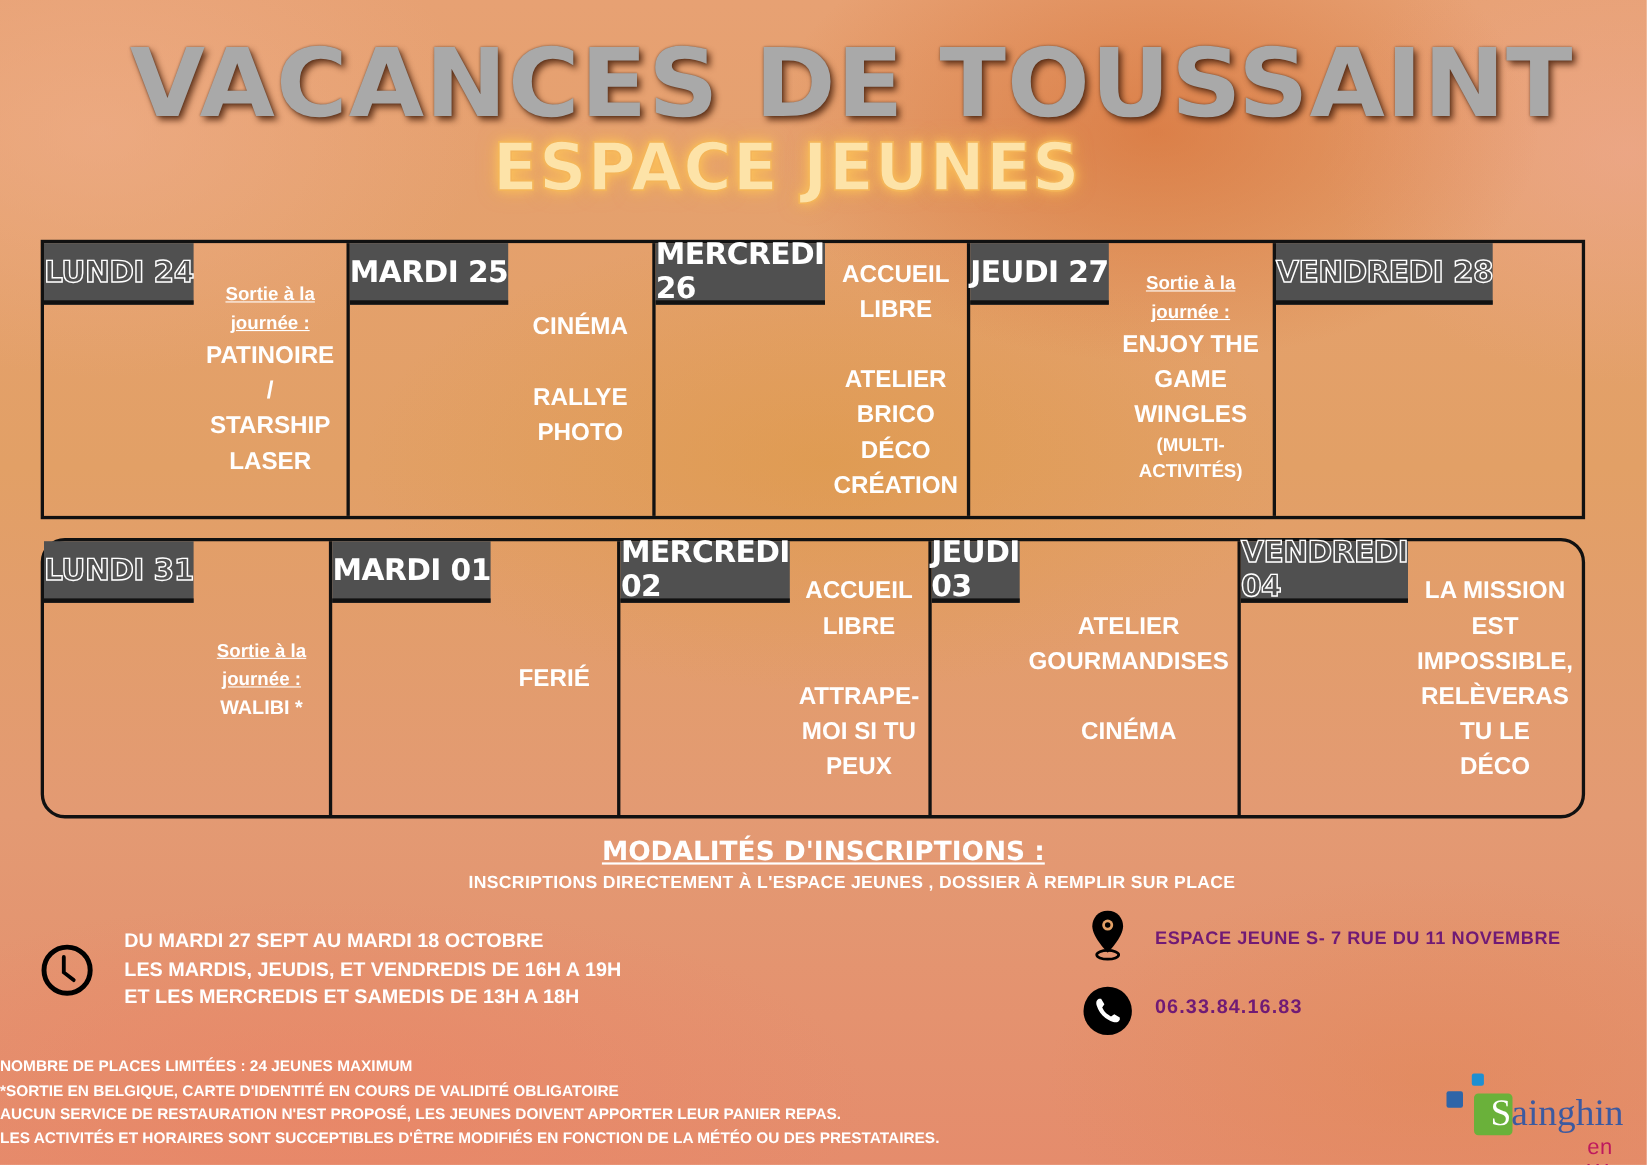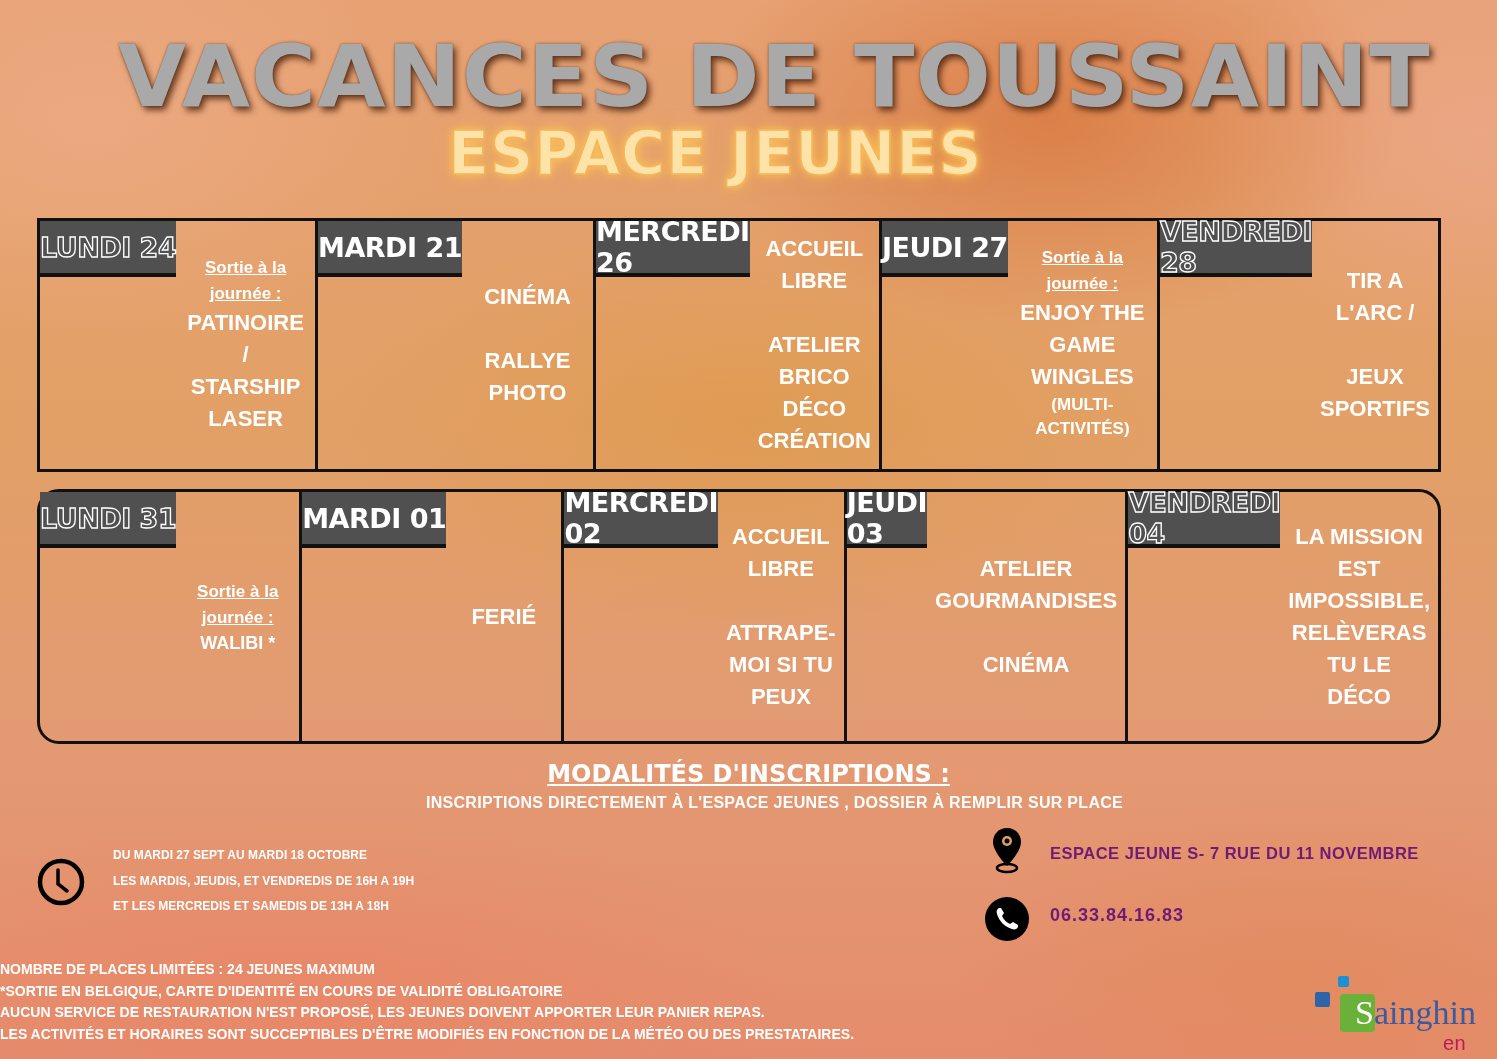--- a/index.html
+++ b/index.html
@@ -50,21 +50,21 @@
   .day-body .small { font-size:17px; line-height:24px; }
   .day-body .gap { height:32px; }
   .modal-title {
     position:absolute; left:0; width:1497px; top:760px; text-align:center;
     font-family:"DejaVu Sans", sans-serif; font-weight:bold; font-size:24px; color:#fff; text-decoration:underline;
   }
   .modal-sub {
     position:absolute; left:0; width:1497px; top:794px; text-align:center;
     font-weight:bold; font-size:16px; color:#fff; letter-spacing:0.3px;padding-left:26px;
   }
-  .hours { position:absolute; left:113px; top:843px; color:#fff; font-weight:bold; font-size:12px; line-height:25.5px; }
+  .hours { position:absolute; left:113px; top:843px; color:#fff; font-weight:bold; font-size:18px; line-height:25.5px; }
   .clock { position:absolute; left:36px; top:857px; width:50px; height:50px; }
   .contact { position:absolute; left:1050px; color:#701a75; font-weight:bold; font-size:16.5px; letter-spacing:0.5px; }
   .contact.addr { top:844px; }
   .contact.phone { top:905px; font-size:18px; letter-spacing:1px; }
   .pin { position:absolute; left:990px; top:826px; width:34px; height:50px; }
   .phone-icon { position:absolute; left:984px; top:896px; width:46px; height:46px; }
   .notes {
     position:absolute; left:0; width:1456px; top:959px; text-align:left;
     color:#fff; font-weight:bold; font-size:14px; line-height:21.5px;
   }
@@ -85,21 +85,21 @@
 <div class="week w1">
   <div class="day">
     <div class="day-head outline">LUNDI 24</div>
     <div class="day-body">
       <div class="sortie">Sortie à la journée :</div>
       <div>PATINOIRE /</div>
       <div>STARSHIP LASER</div>
     </div>
   </div>
   <div class="day">
-    <div class="day-head">MARDI 21</div>
+    <div class="day-head">MARDI 25</div>
     <div class="day-body">
       <div>CINÉMA</div>
       <div class="gap"></div>
       <div>RALLYE PHOTO</div>
     </div>
   </div>
   <div class="day">
     <div class="day-head">MERCREDI 26</div>
     <div class="day-body">
       <div>ACCUEIL LIBRE</div>
@@ -112,25 +112,20 @@
     <div class="day-head">JEUDI 27</div>
     <div class="day-body" style="justify-content:flex-start;padding-top:24px;">
       <div class="sortie">Sortie à la journée :</div>
       <div>ENJOY THE GAME</div>
       <div>WINGLES</div>
       <div class="small">(MULTI-ACTIVITÉS)</div>
     </div>
   </div>
   <div class="day">
     <div class="day-head outline">VENDREDI 28</div>
-    <div class="day-body">
-      <div>TIR A L'ARC /</div>
-      <div class="gap"></div>
-      <div>JEUX SPORTIFS</div>
-    </div>
   </div>
 </div>
 
 <div class="week w2">
   <div class="day">
     <div class="day-head outline">LUNDI 31</div>
     <div class="day-body">
       <div class="sortie">Sortie à la journée :</div>
       <div class="small" style="font-size:18px">WALIBI *</div>
     </div>

